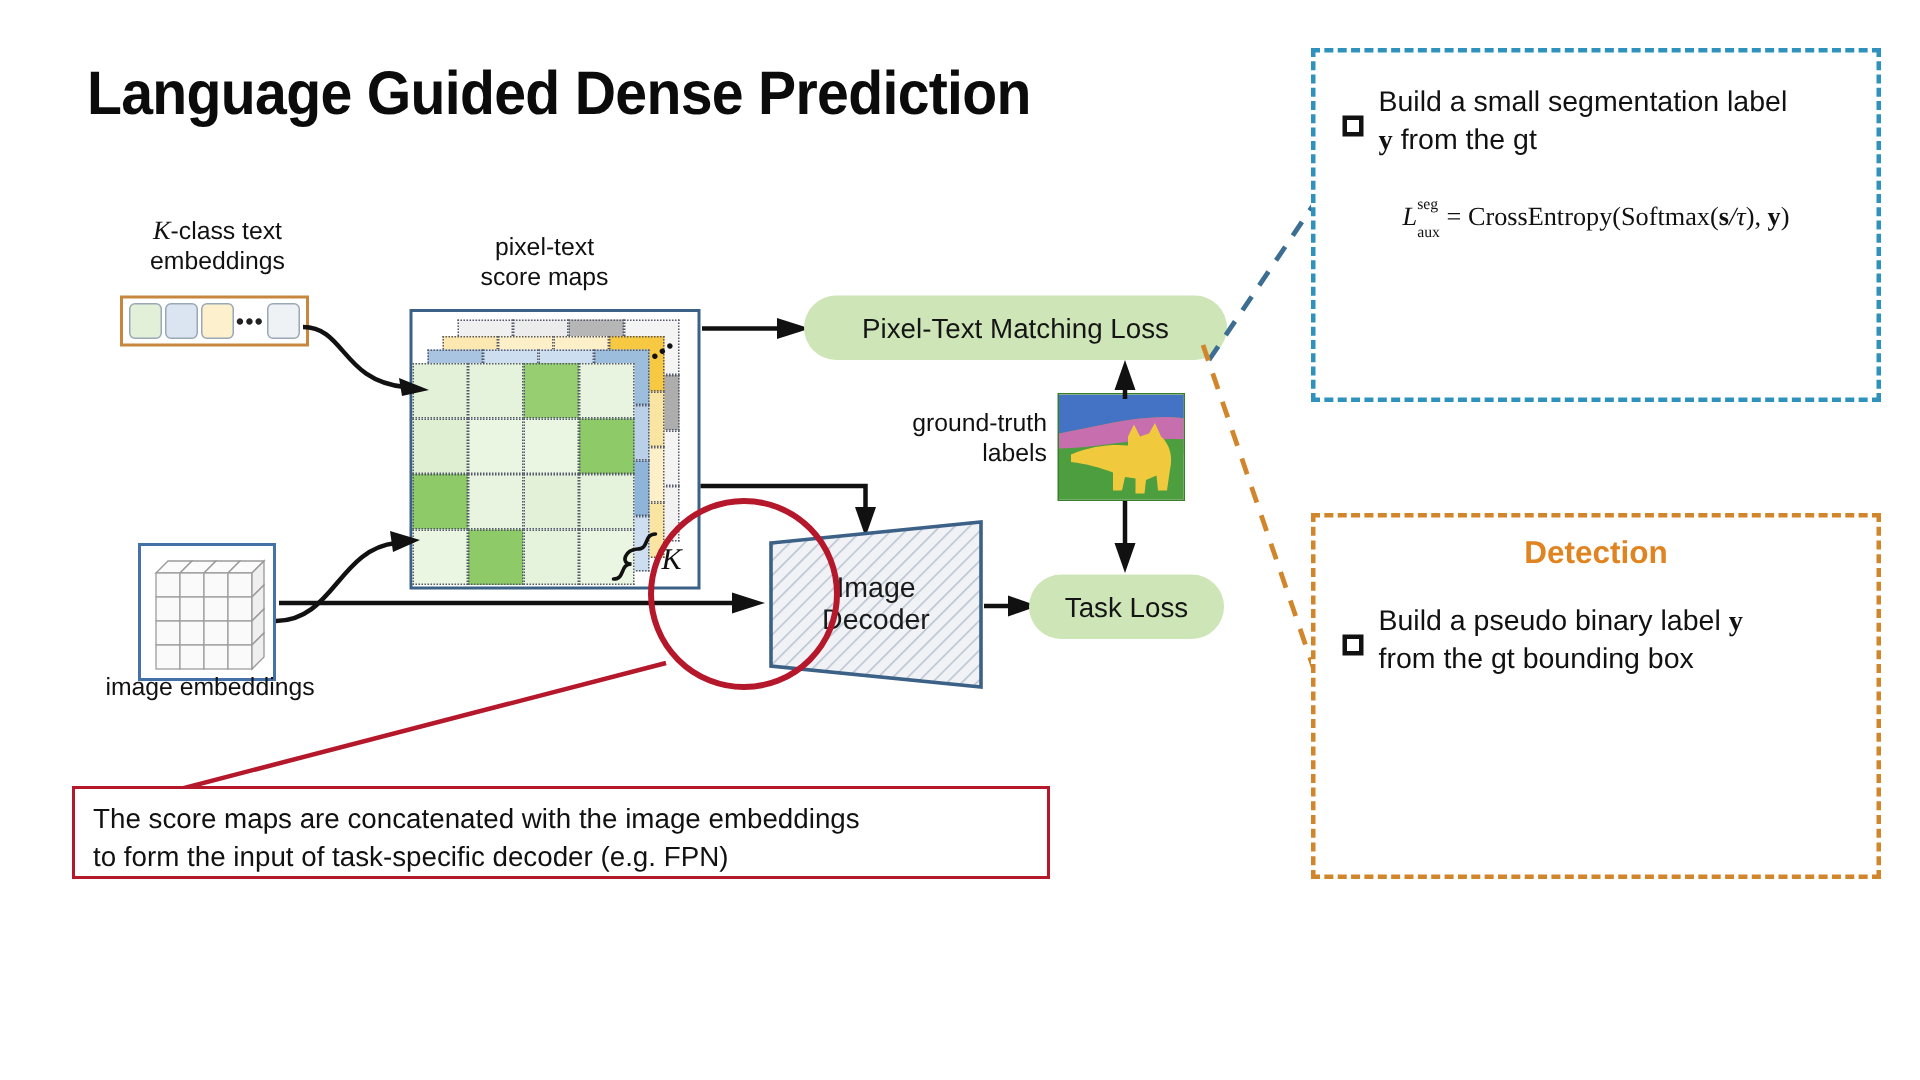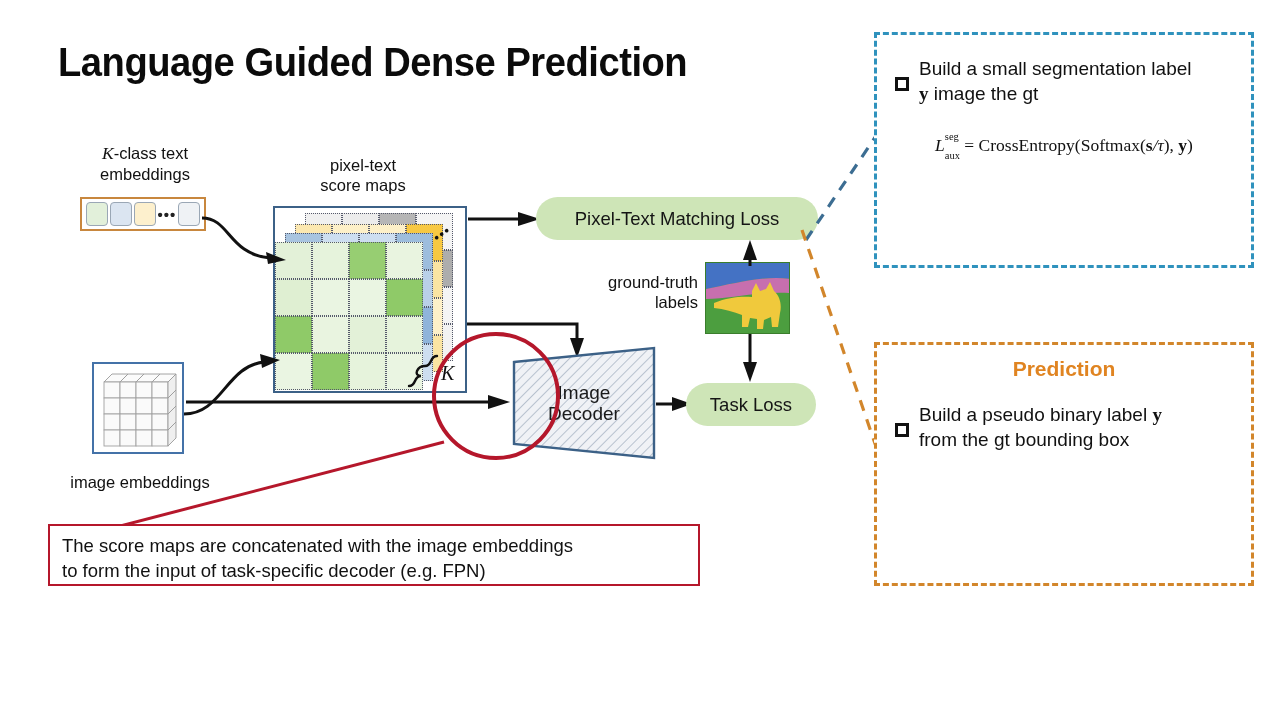--- a/index.html
+++ b/index.html
@@ -53,21 +53,21 @@
 
   
   #k-letter{position:absolute;left:166px;top:154px;font-family:"Liberation Serif",serif;
      font-style:italic;font-size:20px;color:#111;}
 
   
   #imgemb-box{
     left:92px; top:362px; width:92px; height:92px;
     border:2.2px solid #4472a8; background:#ffffff; box-sizing:border-box;
   }
-  #imgemb-label{left:50px;top:472px;width:180px;}
+  #imgemb-label{left:50px;top:448px;width:180px;}
 
   
   #ptml{
     left:536px; top:197px; width:282px; height:43px;
     background:#cee5b7; border-radius:22px;
     display:flex;align-items:center;justify-content:center;
     font-size:18.5px;color:#151515;
   }
   
   #taskloss{
@@ -380,32 +380,32 @@
   <svg class="abs" style="left:796px;top:226px;" width="110" height="250">
     <line x1="6" y1="4" x2="86" y2="238" stroke="#d2862b" stroke-width="3.2" stroke-dasharray="11 9"></line>
     <polygon points="90,248 78,226 90,228" fill="#d2862b"></polygon>
   </svg>
 
   <div class="abs panel" id="seg-panel">
     <div class="bullet-row">
       <div class="bullet-sq"></div>
       <div class="bullet-txt">
         <span>Build a small segmentation label</span><br>
-        <b>y</b><span> image the gt</span>
+        <b>y</b><span> from the gt</span>
       </div>
     </div>
     <div class="formula">
       <span class="cal">L</span><span class="supsub"><sup>seg</sup><br><sub>aux</sub></span>
       <span class="rm">=</span>
       <span class="rm">CrossEntropy</span><span class="rm">(</span><span class="rm">Softmax</span><span class="rm">(</span><span class="bsym">s</span><span class="rm" style="font-style:italic">/τ</span><span class="rm">),</span> <span class="bsym">y</span><span class="rm">)</span>
     </div>
   </div>
 
   <div class="abs panel" id="det-panel">
-    <div class="panel-title" id="det-title">Prediction</div>
+    <div class="panel-title" id="det-title">Detection</div>
     <div class="bullet-row">
       <div class="bullet-sq"></div>
       <div class="bullet-txt">
         <span>Build a pseudo binary label </span><b>y</b><br>
         <span>from the gt bounding box</span>
       </div>
     </div>
   </div>
 
 </div>

